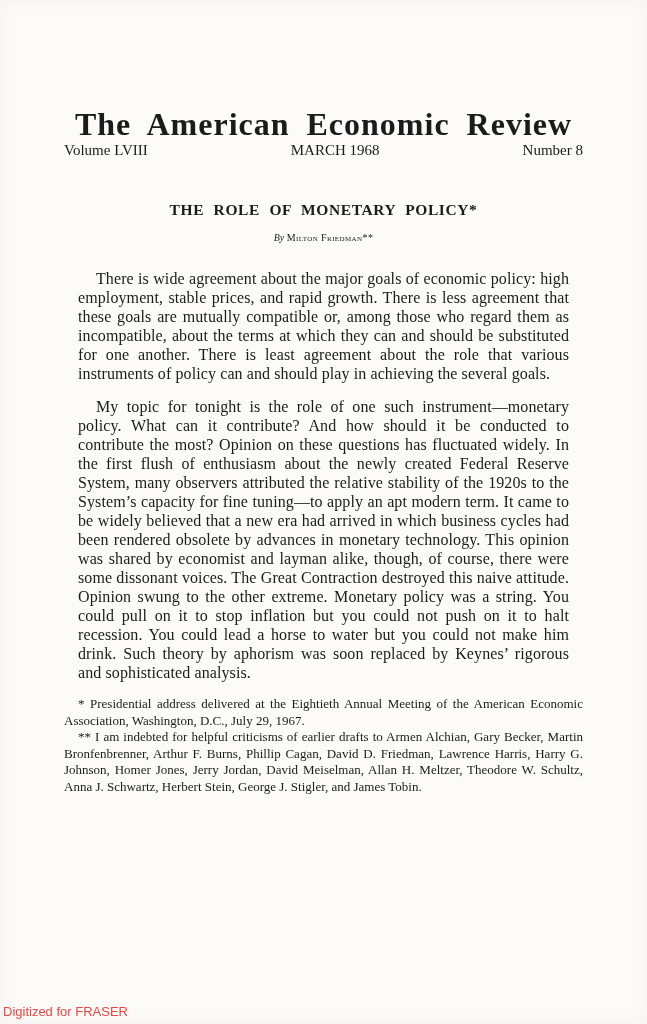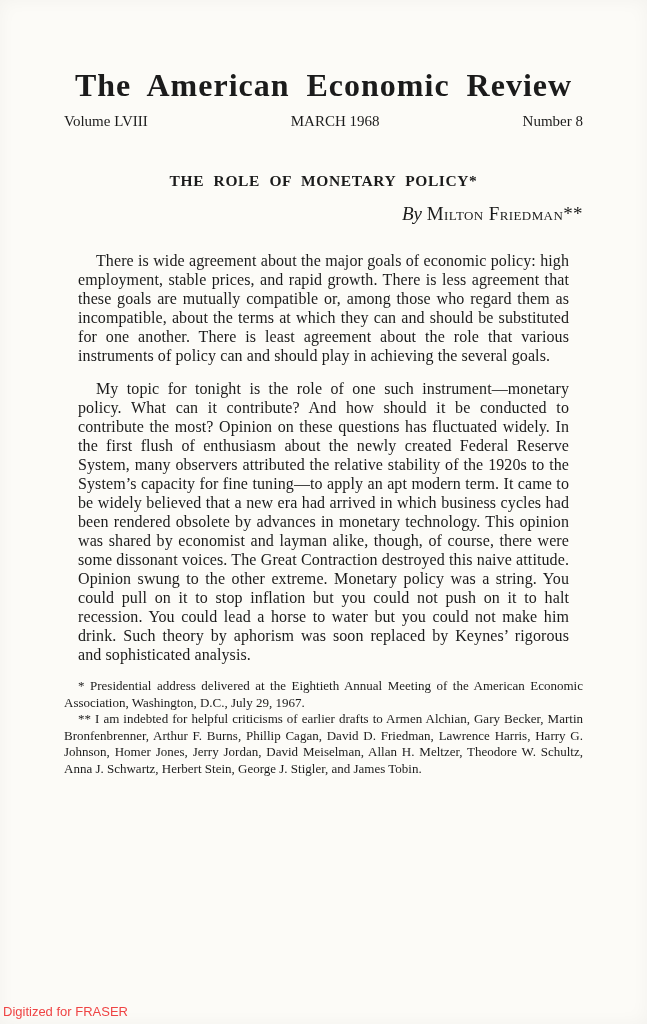--- a/index.html
+++ b/index.html
@@ -12,51 +12,50 @@
     width: 647px;
     height: 1024px;
     margin: 0 auto;
     background: #fcfbf7;
     color: #1b1b1b;
     font-family: "Liberation Serif", "DejaVu Serif", serif;
     box-shadow: inset 0 0 18px rgba(0,0,0,0.04);
     overflow: hidden;
   }
   .content {
-    padding: 68px 64px 0 64px;
+    padding: 107px 64px 0 64px;
   }
   .journal-title {
     margin: 0;
     font-size: 32px;
     font-weight: bold;
     line-height: 1.1;
     text-align: center;
     letter-spacing: 1px;
     word-spacing: 8px;
     white-space: nowrap;
   }
   .volume-line {
     display: flex;
     justify-content: space-between;
     align-items: baseline;
-    margin-top: 10px;
     font-size: 15px;
   }
   .article-title {
     margin: 42px 0 0 0;
     font-size: 15.5px;
     font-weight: bold;
     text-align: center;
     letter-spacing: 0.6px;
     word-spacing: 5px;
   }
   .byline {
     margin-top: 13px;
-    font-size: 19px;
-    text-align: right;
+    font-size: 10px;
+    text-align: center;
   }
   .byline .by {
     font-style: italic;
   }
   .byline .author {
     font-variant: small-caps;
     letter-spacing: 0.4px;
   }
   .body-text {
     margin-top: 26px;

